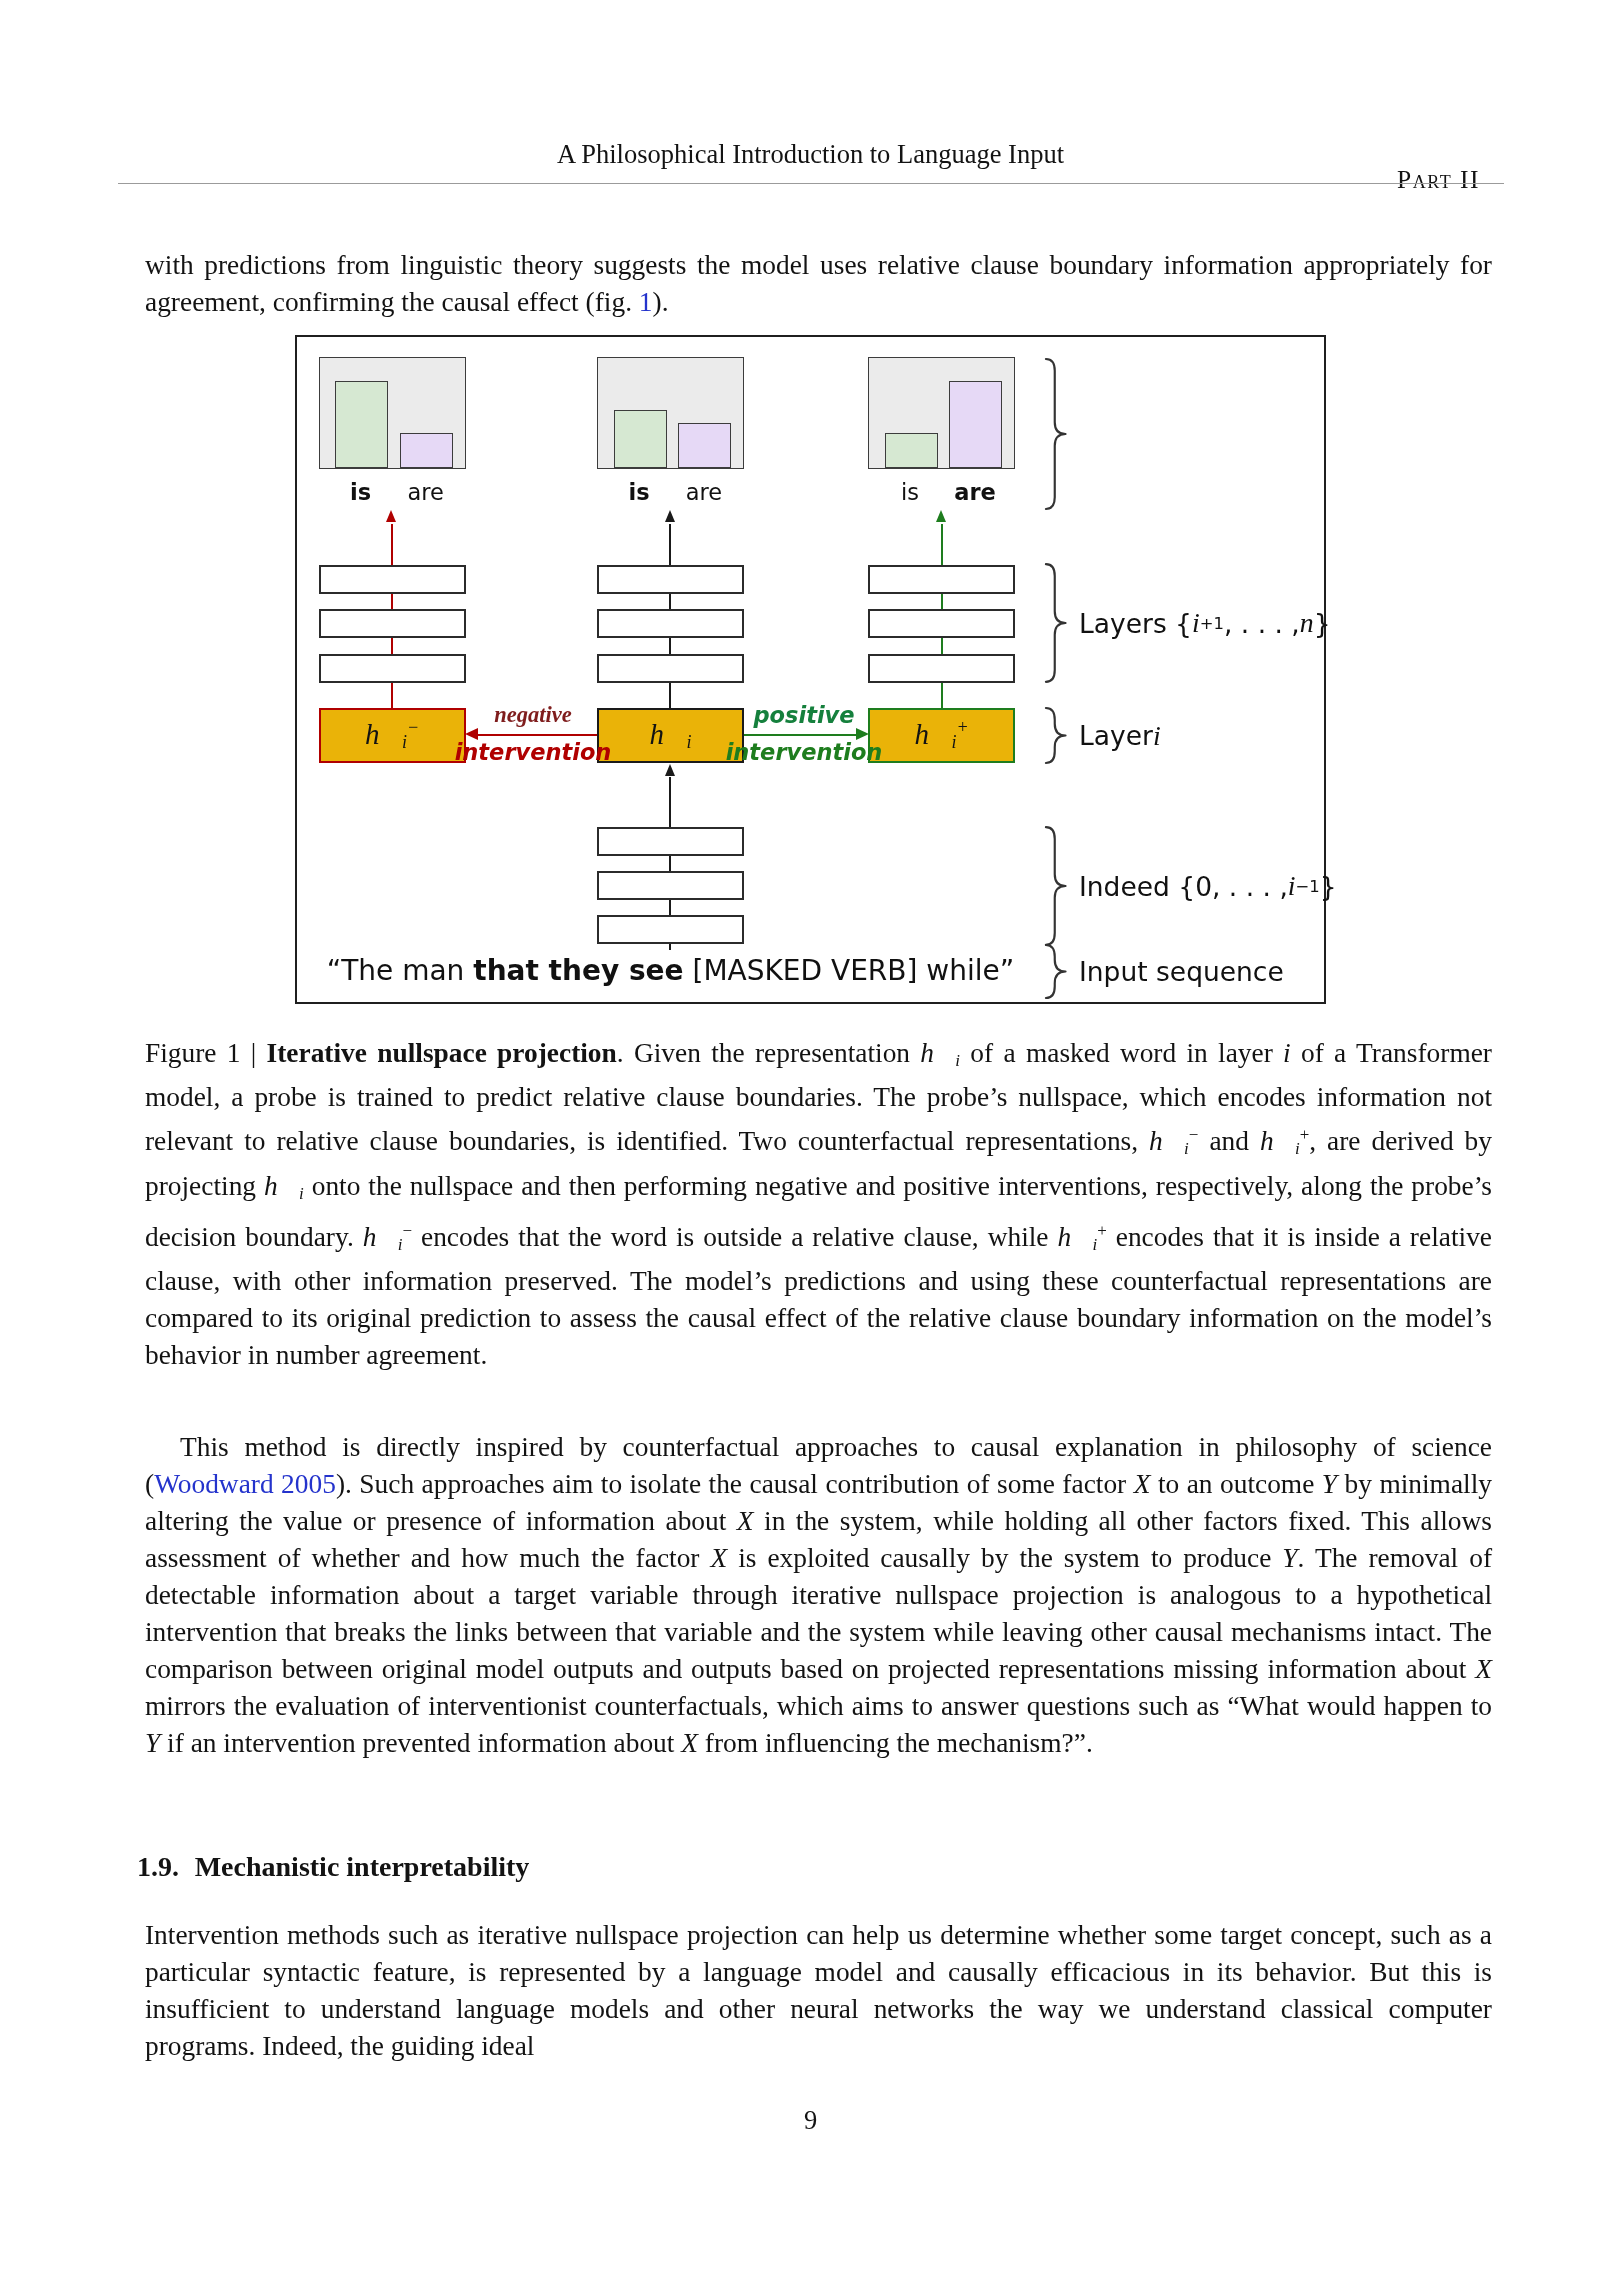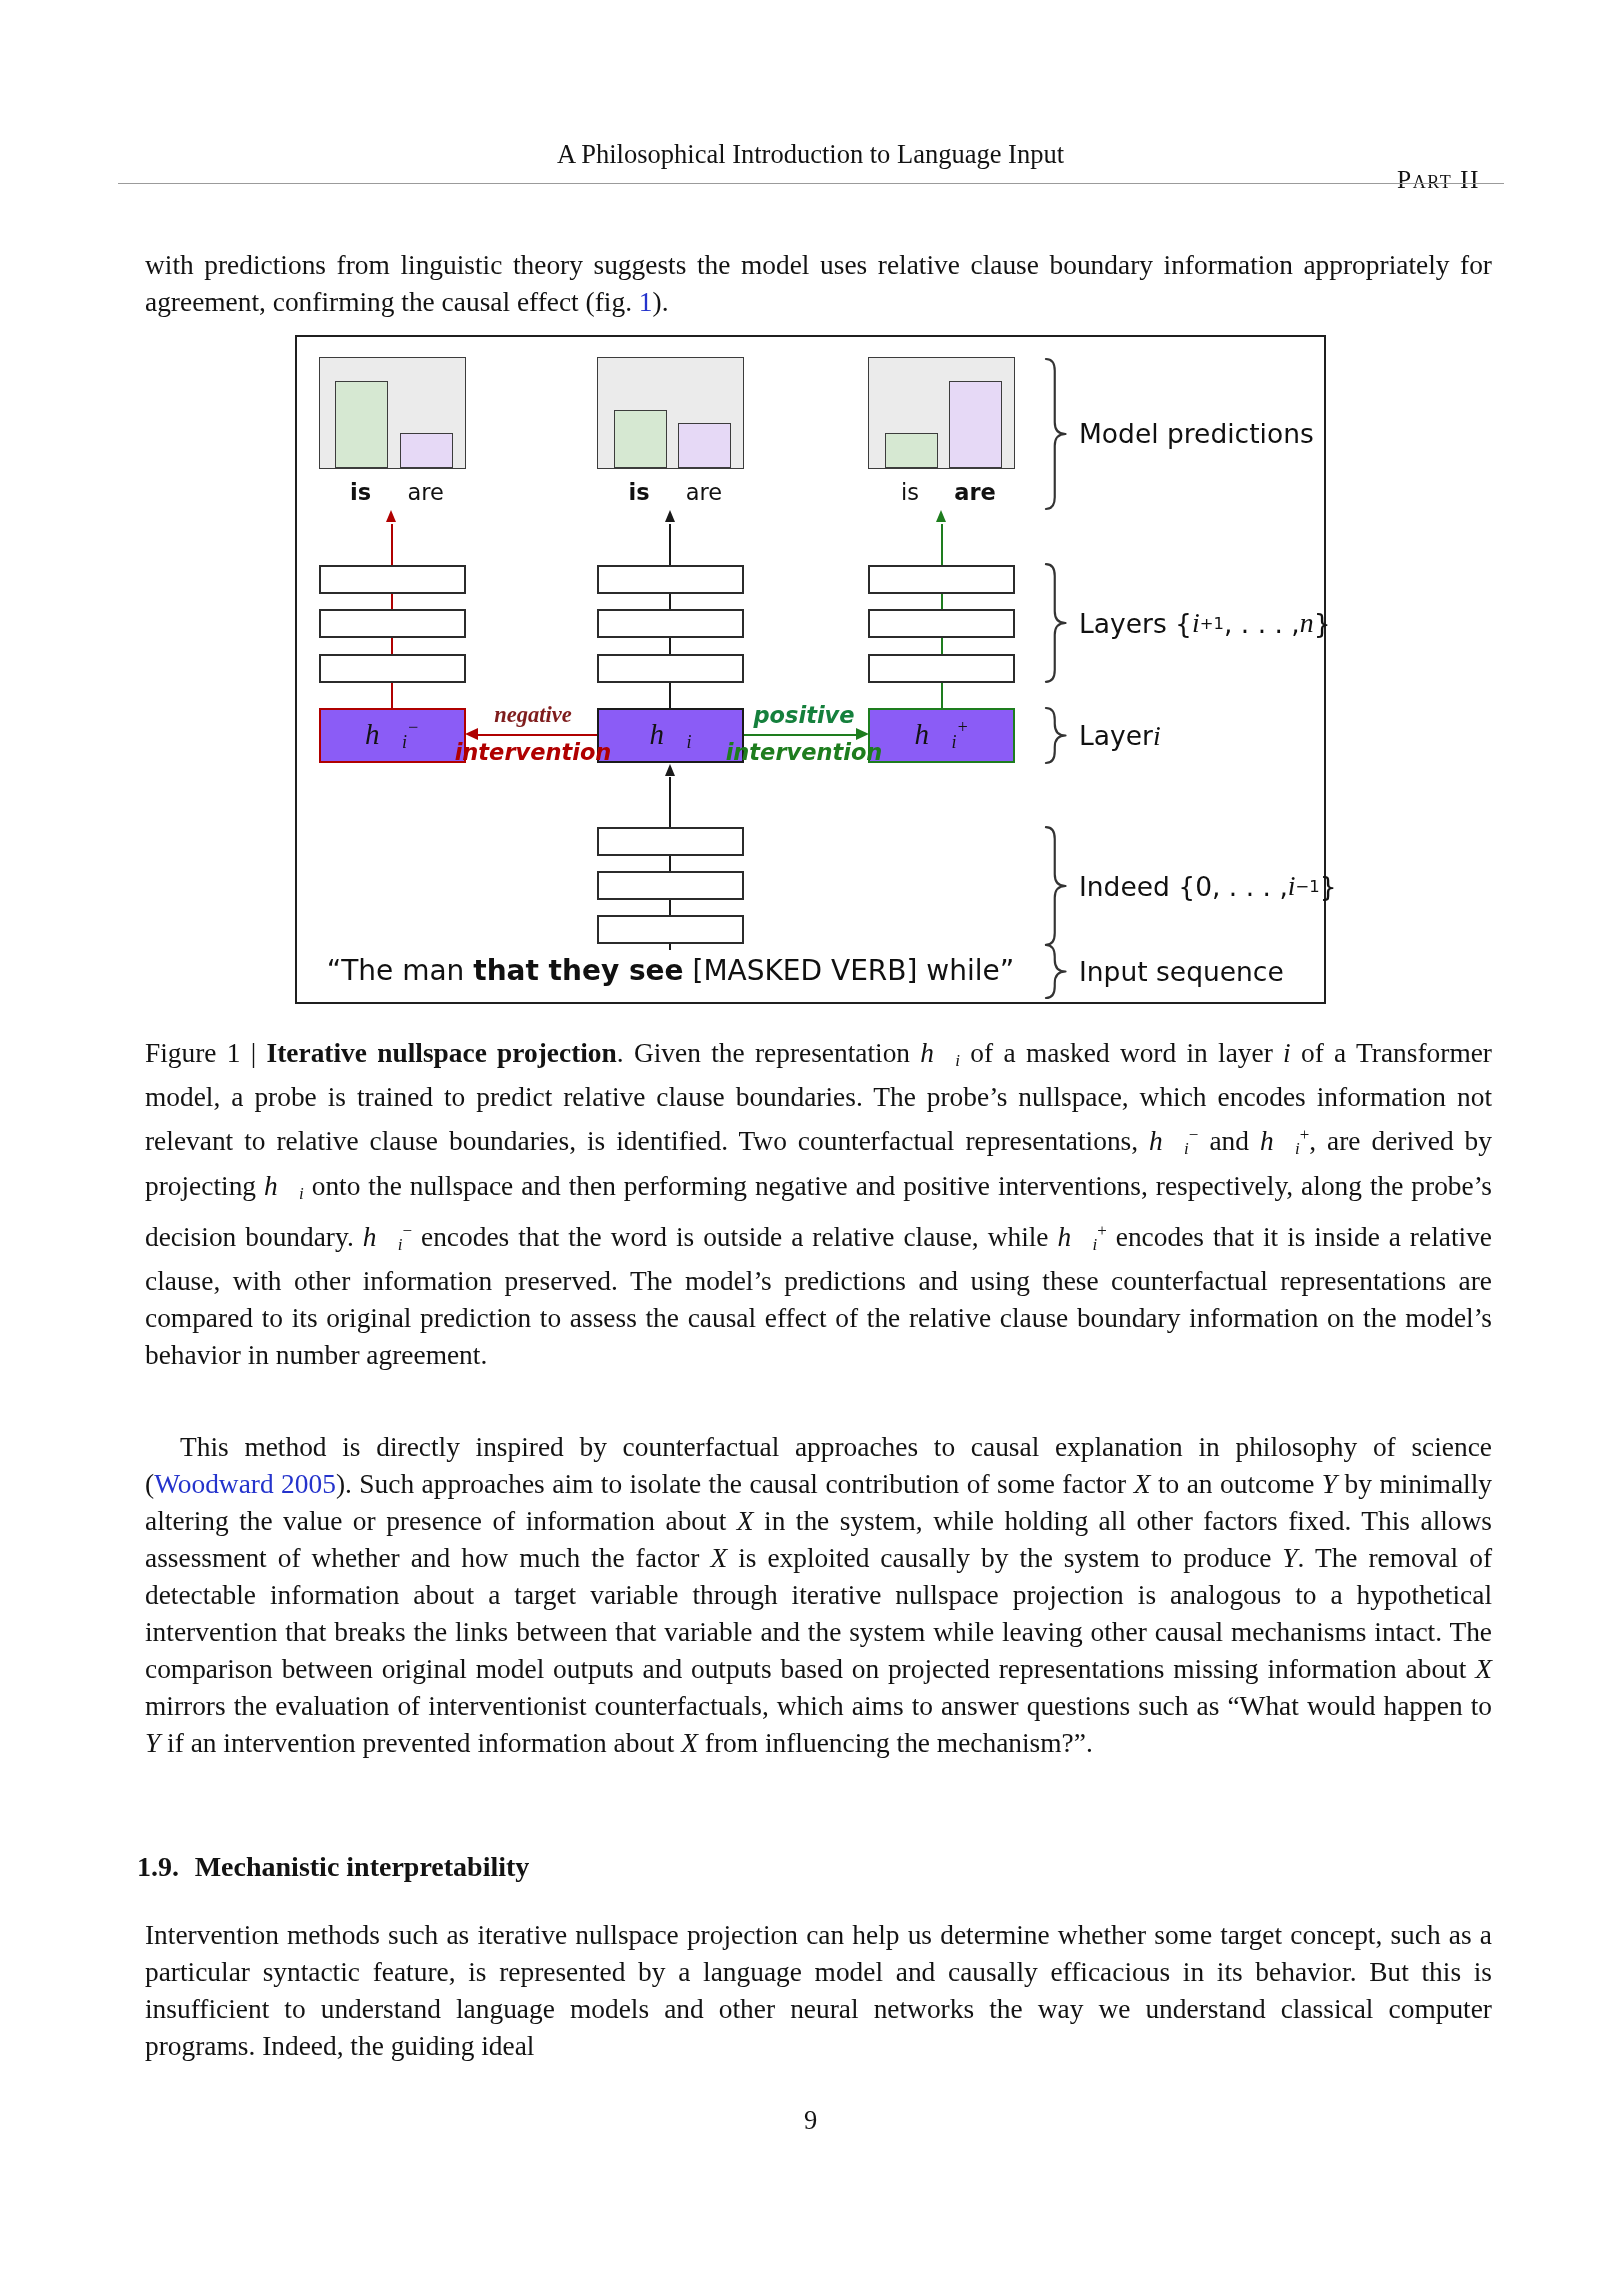--- a/index.html
+++ b/index.html
@@ -24,21 +24,21 @@
   
   .figure{position:absolute;left:295px;top:335px;width:1027px;height:665px;border:2px solid #1f1f1f;background:#fff;}
   .panel-col{position:absolute;top:19.6px;width:147px;height:167px;}
   .panel{position:absolute;top:0;left:0;width:147px;height:112px;background:#ebebeb;border:1.5px solid #3c3c3c;box-sizing:border-box;}
   .bar{position:absolute;bottom:0;width:53px;border:1.5px solid #3c3c3c;box-sizing:border-box;}
   .bar-label{position:absolute;top:122px;transform:translateX(-50%);font:22.5px "DejaVu Sans","Liberation Sans",sans-serif;color:#111;}
   .bar-label.bb{font-weight:bold;}
   .vline{position:absolute;width:2px;z-index:1;}
   .tri-up{position:absolute;width:0;height:0;border-left:5.9px solid transparent;border-right:5.9px solid transparent;border-bottom:12.7px solid #000;z-index:1;}
   .lbox{position:absolute;width:147px;height:29px;background:#fff;border:2px solid #2b2b2b;box-sizing:border-box;z-index:2;}
-  .hbox{position:absolute;top:371px;width:147px;height:55px;background:#8b5cf6;border:2.2px solid #1a1a1a;box-sizing:border-box;z-index:2;
+  .hbox{position:absolute;top:371px;width:147px;height:55px;background:#eab308;border:2.2px solid #1a1a1a;box-sizing:border-box;z-index:2;
         display:flex;align-items:center;justify-content:center;font:italic 29px "Liberation Serif",serif;}
   .hline{position:absolute;top:397px;height:2.2px;z-index:1;}
   .tri-left{position:absolute;top:391px;width:0;height:0;border-top:6.4px solid transparent;border-bottom:6.4px solid transparent;border-right:13.7px solid #b00000;z-index:1;}
   .tri-right{position:absolute;top:391px;width:0;height:0;border-top:6.4px solid transparent;border-bottom:6.4px solid transparent;border-left:13.7px solid #1e7d1e;z-index:1;}
   .ilabel{position:absolute;transform:translateX(-50%);font:italic bold 22.5px "DejaVu Sans","Liberation Sans",sans-serif;white-space:nowrap;z-index:3;}
   .brace{position:absolute;left:745px;width:25.5px;z-index:1;}
   .brace-label{position:absolute;left:782px;display:flex;align-items:center;font:26.5px "DejaVu Sans","Liberation Sans",sans-serif;white-space:nowrap;z-index:3;color:#111;}
   .brace-label .mi{font-size:1.05em;}
   .input-seq{position:absolute;top:617px;left:0;width:747px;text-align:center;font:28px "DejaVu Sans","Liberation Sans",sans-serif;color:#111;z-index:2;}
 </style>
@@ -132,21 +132,20 @@
   <div class="brace" style="top:369px;height:59px;"><svg width="25.5" height="59" viewBox="0 0 26 60" xmlns="http://www.w3.org/2000/svg">
         <path d="M4,2 Q13,2 13,14 L13,18 Q13,30 24,30 Q13,30 13,42 L13,46 Q13,58 4,58" fill="none" stroke="#333" stroke-width="2.2" stroke-linecap="round" stroke-linejoin="round"></path>
       </svg></div>
   <div class="brace" style="top:488px;height:122px;"><svg width="25.5" height="122" viewBox="0 0 26 124" xmlns="http://www.w3.org/2000/svg">
         <path d="M4,2 Q13,2 13,14 L13,50 Q13,62 24,62 Q13,62 13,74 L13,110 Q13,122 4,122" fill="none" stroke="#333" stroke-width="2.2" stroke-linecap="round" stroke-linejoin="round"></path>
       </svg></div>
   <div class="brace" style="top:606px;height:57px;"><svg width="25.5" height="57" viewBox="0 0 26 58" xmlns="http://www.w3.org/2000/svg">
         <path d="M4,2 Q13,2 13,14 L13,17 Q13,29 24,29 Q13,29 13,41 L13,44 Q13,56 4,56" fill="none" stroke="#333" stroke-width="2.2" stroke-linecap="round" stroke-linejoin="round"></path>
       </svg></div>
 
-  <div class="brace-label" style="top:19.6px;height:154px;">Model predictions</div>
   <div class="brace-label" style="top:225px;height:122px;">
       <span>Layers {</span>
       <span class="mi">i</span>
       <span class="sp">+1</span>
       <span>, . . . , </span>
       <span class="mi">n</span>
       <span>}</span>
     </div>
   <div class="brace-label" style="top:369px;height:59px;">
       <span>Layer </span>

